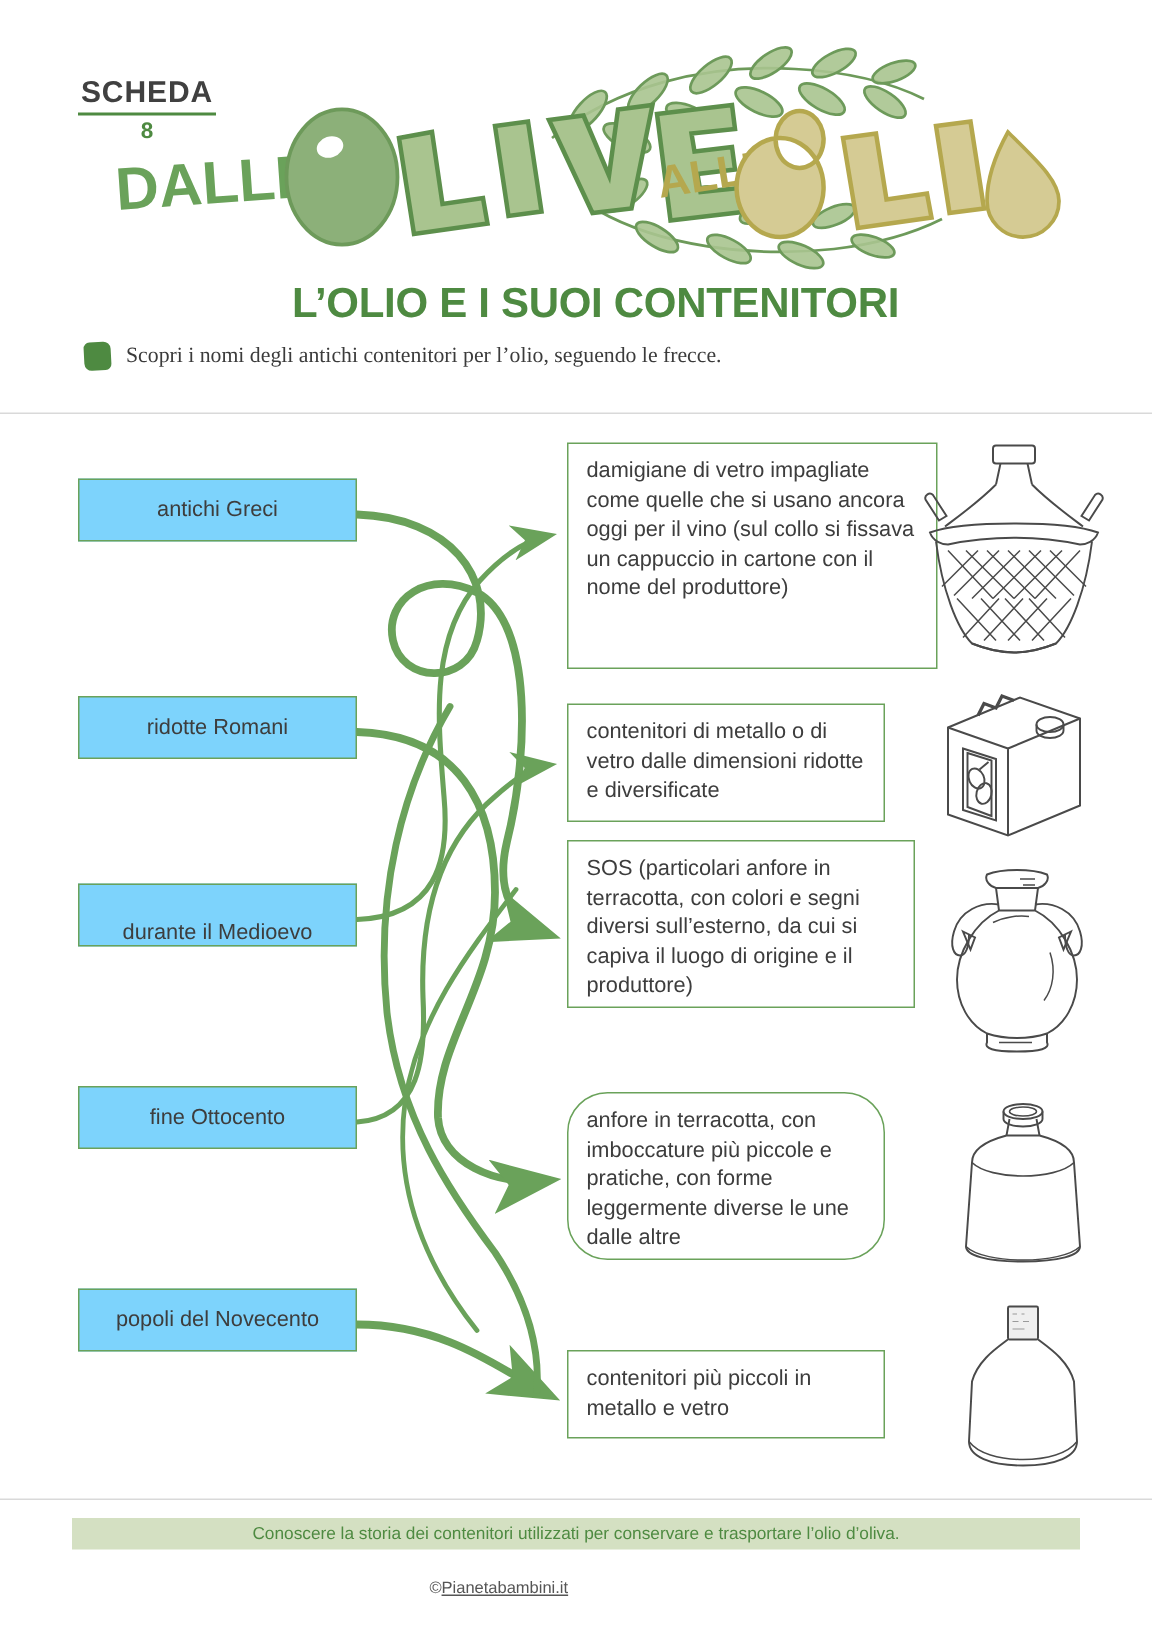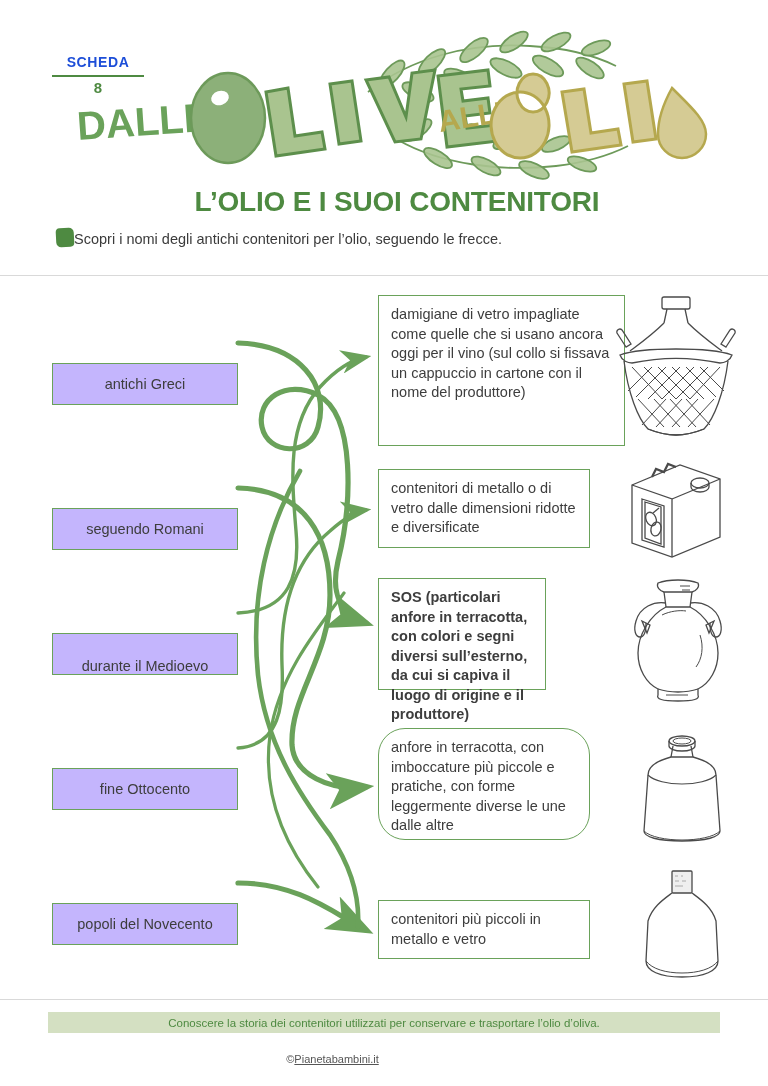--- a/index.html
+++ b/index.html
@@ -12,41 +12,41 @@
   .page { position: relative; width: 768px; height: 1086px; background:#fff; }
 
   
   .header { position: relative; height: 175px; }
 
   .scheda-block {
     position: absolute; left: 52px; top: 52px;
     text-align: center; width: 92px;
   }
   .scheda-word {
-    font-size: 14px; font-weight: bold; letter-spacing: 0.6px;
-    color: #1d4ed8; line-height: 20px;
+    font-size: 20px; font-weight: bold; letter-spacing: 0.6px;
+    color: #404040; line-height: 20px;
   }
   .scheda-rule { height: 2px; background: #4e8a41; margin: 3px 0 2px 0; }
   .scheda-num { font-size: 15px; font-weight: bold; color: #4e8a41; line-height: 18px; }
 
   .logo-svg { position: absolute; left: 0; top: 0; }
 
   
   .title {
     position: absolute; left: 0; top: 186px; width: 768px;
     text-align: center;
     font-size: 28px; font-weight: bold; letter-spacing: -0.2px;
     color: #4e8a41;
     padding-left: 26px;
   }
 
   
   .instruction-row {
     position: absolute; left: 56px; top: 228px;
-    display: flex; align-items: flex-end; gap: 0;
+    display: flex; align-items: center; gap: 10px; font-family: Liberation Serif, serif;
   }
   .bullet-square {
     width: 18px; height: 19px; background: #4e8a41;
     border-radius: 4px 5px 4px 5px;
     transform: rotate(-3deg);
     flex: 0 0 auto;
   }
   .instruction-text { font-size: 14.5px; color: #3b3b3b; }
 
   
@@ -54,25 +54,24 @@
   .hrule-top { top: 275px; }
   .hrule-bottom { top: 999px; }
 
   
   .board { position: absolute; left: 0; top: 275px; width: 768px; height: 724px; }
   .curves { position: absolute; left: 0; top: 0; }
 
   .lbox {
     position: absolute;
     border: 1.4px solid #6aa25a;
-    background: #c4b5fd;
+    background: #7dd3fc;
     display: flex; align-items: center; justify-content: center;
     font-size: 14.5px; color: #3d3d3d;
     z-index: 3;
-    margin-top: 44px;
   }
   .rbox {
     position: absolute;
     border: 1.4px solid #6aa25a;
     background: #fff;
     padding: 9px 10px 8px 12px;
     font-size: 14.5px; line-height: 19.5px; color: #3d3d3d;
     z-index: 3;
   }
   .illus { position: absolute; z-index: 3; }
@@ -199,39 +198,39 @@
         <path d="M300 196 C 268 250, 250 320, 258 400 C 266 470, 300 520, 330 560
                  C 350 590, 360 620, 358 652" stroke-width="4.6"></path>
         <path d="M344 318 C 312 360, 278 404, 270 460 C 262 520, 286 572, 318 612" stroke-width="3.2"></path>
       </g>
     </svg>
 
     <div class="lbox" style="left:52px; top:44px; width:186px; height:42px;">
       <span>antichi Greci</span>
     </div>
     <div class="lbox" style="left:52px; top:189px; width:186px; height:42px;">
-      <span>seguendo Romani</span>
+      <span>ridotte Romani</span>
     </div>
     <div class="lbox" style="left:52px; top:314px; width:186px; height:42px;align-items:flex-end;">
       <span>durante il Medioevo</span>
     </div>
     <div class="lbox" style="left:52px; top:449px; width:186px; height:42px;">
       <span>fine Ottocento</span>
     </div>
     <div class="lbox" style="left:52px; top:584px; width:186px; height:42px;text-align:right;">
       <span>popoli del Novecento</span>
     </div>
 
     <div class="rbox" style="left:378px; top:20px; width:247px; height:151px;">
       <span>damigiane di vetro impagliate come quelle che si usano ancora oggi per il vino (sul collo si fissava un cappuccio in cartone con il nome del produttore)</span>
     </div>
     <div class="rbox" style="left:378px; top:194px; width:212px; height:79px;">
       <span>contenitori di metallo o di vetro dalle dimensioni ridotte e diversificate</span>
     </div>
-    <div class="rbox" style="left:378px; top:303px; width:168px; height:112px;font-weight:bold;">
+    <div class="rbox" style="left:378px; top:285px; width:232px; height:112px;">
       <span>SOS (particolari anfore in terracotta, con colori e segni diversi sull’esterno, da cui si capiva il luogo di origine e il produttore)</span>
     </div>
     <div class="rbox" style="left:378px; top:453px; width:212px; height:112px;border-radius:27px;">
       <span>anfore in terracotta, con imboccature più piccole e pratiche, con forme leggermente diverse le une dalle altre</span>
     </div>
     <div class="rbox" style="left:378px; top:625px; width:212px; height:59px;">
       <span>contenitori più piccoli in metallo e vetro</span>
     </div>
 
     <svg class="illus" style="left:612px; top:12px;" width="128" height="160" viewBox="0 0 128 160">

